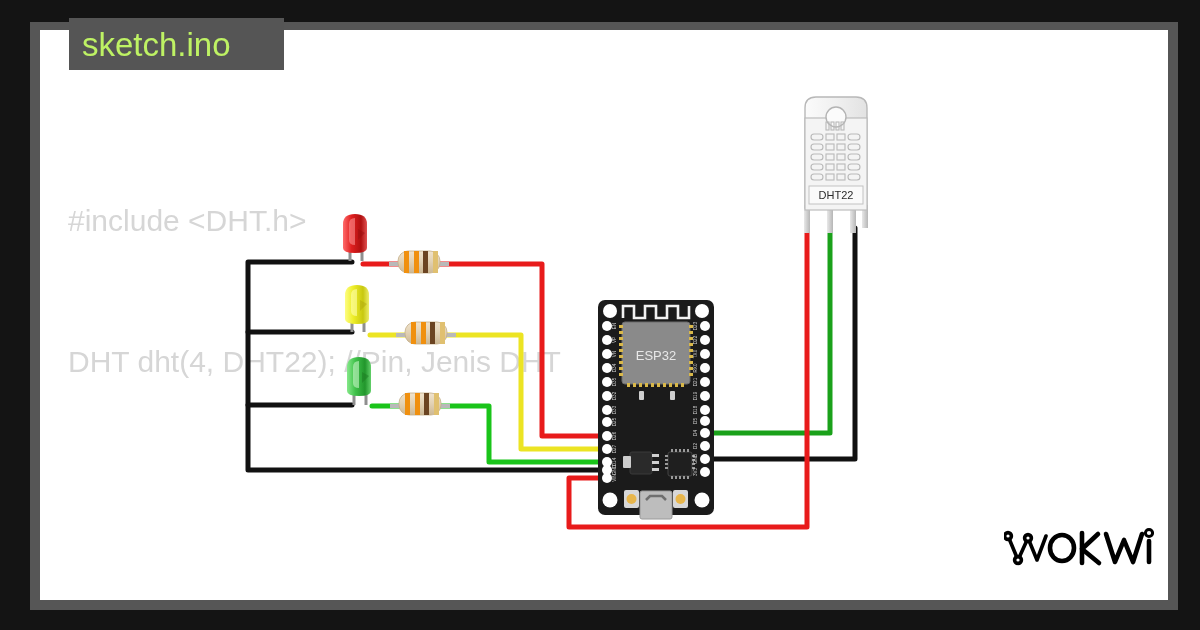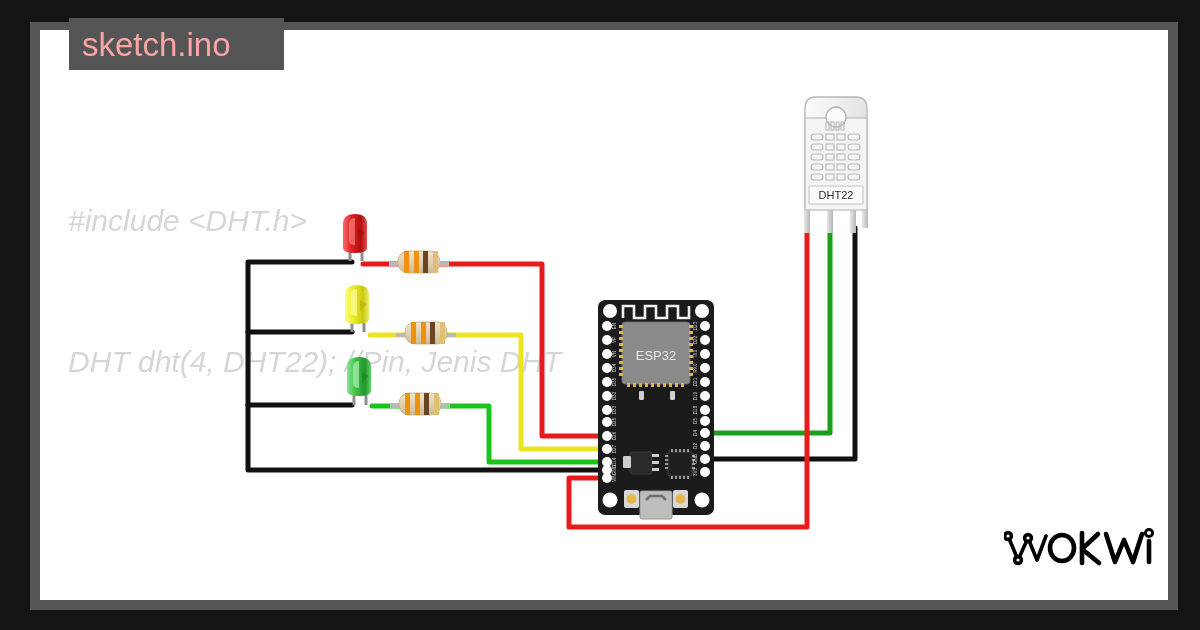--- a/index.html
+++ b/index.html
@@ -15,31 +15,31 @@
   .frame-bg{position:absolute;left:0;top:0;width:1200px;height:630px;background:#141414;}
   .shadow-band{position:absolute;left:30px;top:22px;width:1148px;height:588px;background:#565656;}
   .panel{position:absolute;left:40px;top:30px;width:1128px;height:570px;background:#ffffff;}
 
   
   .tab{
     position:absolute;left:69px;top:18px;width:215px;height:52px;
     background:#555555;display:flex;align-items:center;
   }
   .tab-label{
-    color:#fca5a5;font-size:33px;line-height:1;
+    color:#bef264;font-size:33px;line-height:1;
     padding-left:13px;letter-spacing:0px;font-family:"Liberation Sans",sans-serif;
   }
 
   
   .code{
     position:absolute;left:68px;top:103px;width:640px;
     color:#d6d6d6;font-size:30px;line-height:47px;
     font-family:"Liberation Sans",sans-serif;white-space:pre;
   }
-  .code div{height:47px;font-style:italic;}
+  .code div{height:47px;}
 
   
   #circuit{position:absolute;left:0;top:0;width:1200px;height:630px;}
 
   
   .wokwi-logo{position:absolute;left:1004px;top:524px;width:150px;height:48px;}
 </style>
 </head>
 <body>
 

